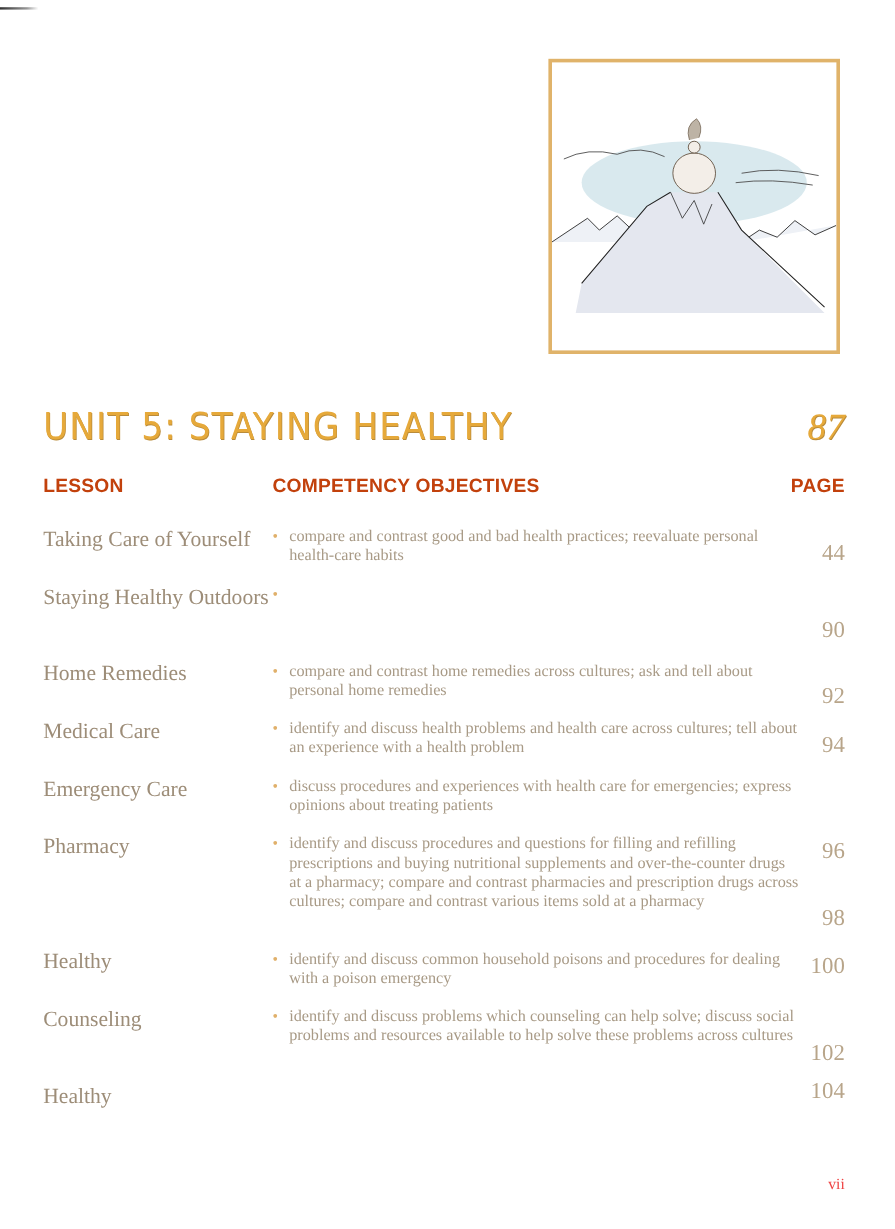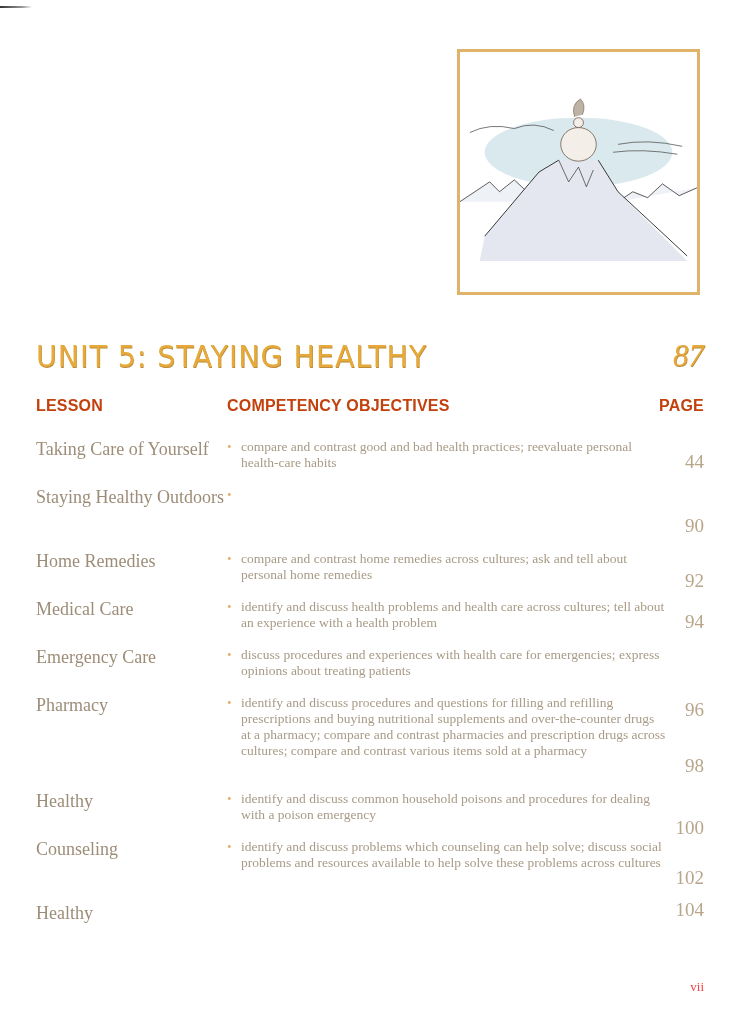--- a/index.html
+++ b/index.html
@@ -102,21 +102,21 @@
   </div>
   <div class="pg" style="top:60px;margin-left:24px;">98</div>
 </div>
 
 <div class="row" style="top:791px;">
   <div class="lesson">Healthy</div>
   <div class="obj">
     <span class="bullet">•</span>
     <span>identify and discuss common household poisons and procedures for dealing with a poison emergency</span>
   </div>
-  <div class="pg" style="top:26px;">100</div>
+  <div class="pg" style="top:4px;">100</div>
 </div>
 
 <div class="row" style="top:839px;">
   <div class="lesson">Counseling</div>
   <div class="obj">
     <span class="bullet">•</span>
     <span>identify and discuss problems which counseling can help solve; discuss social problems and resources available to help solve these problems across cultures</span>
   </div>
   <div class="pg" style="top:28px;">102</div>
 </div>

